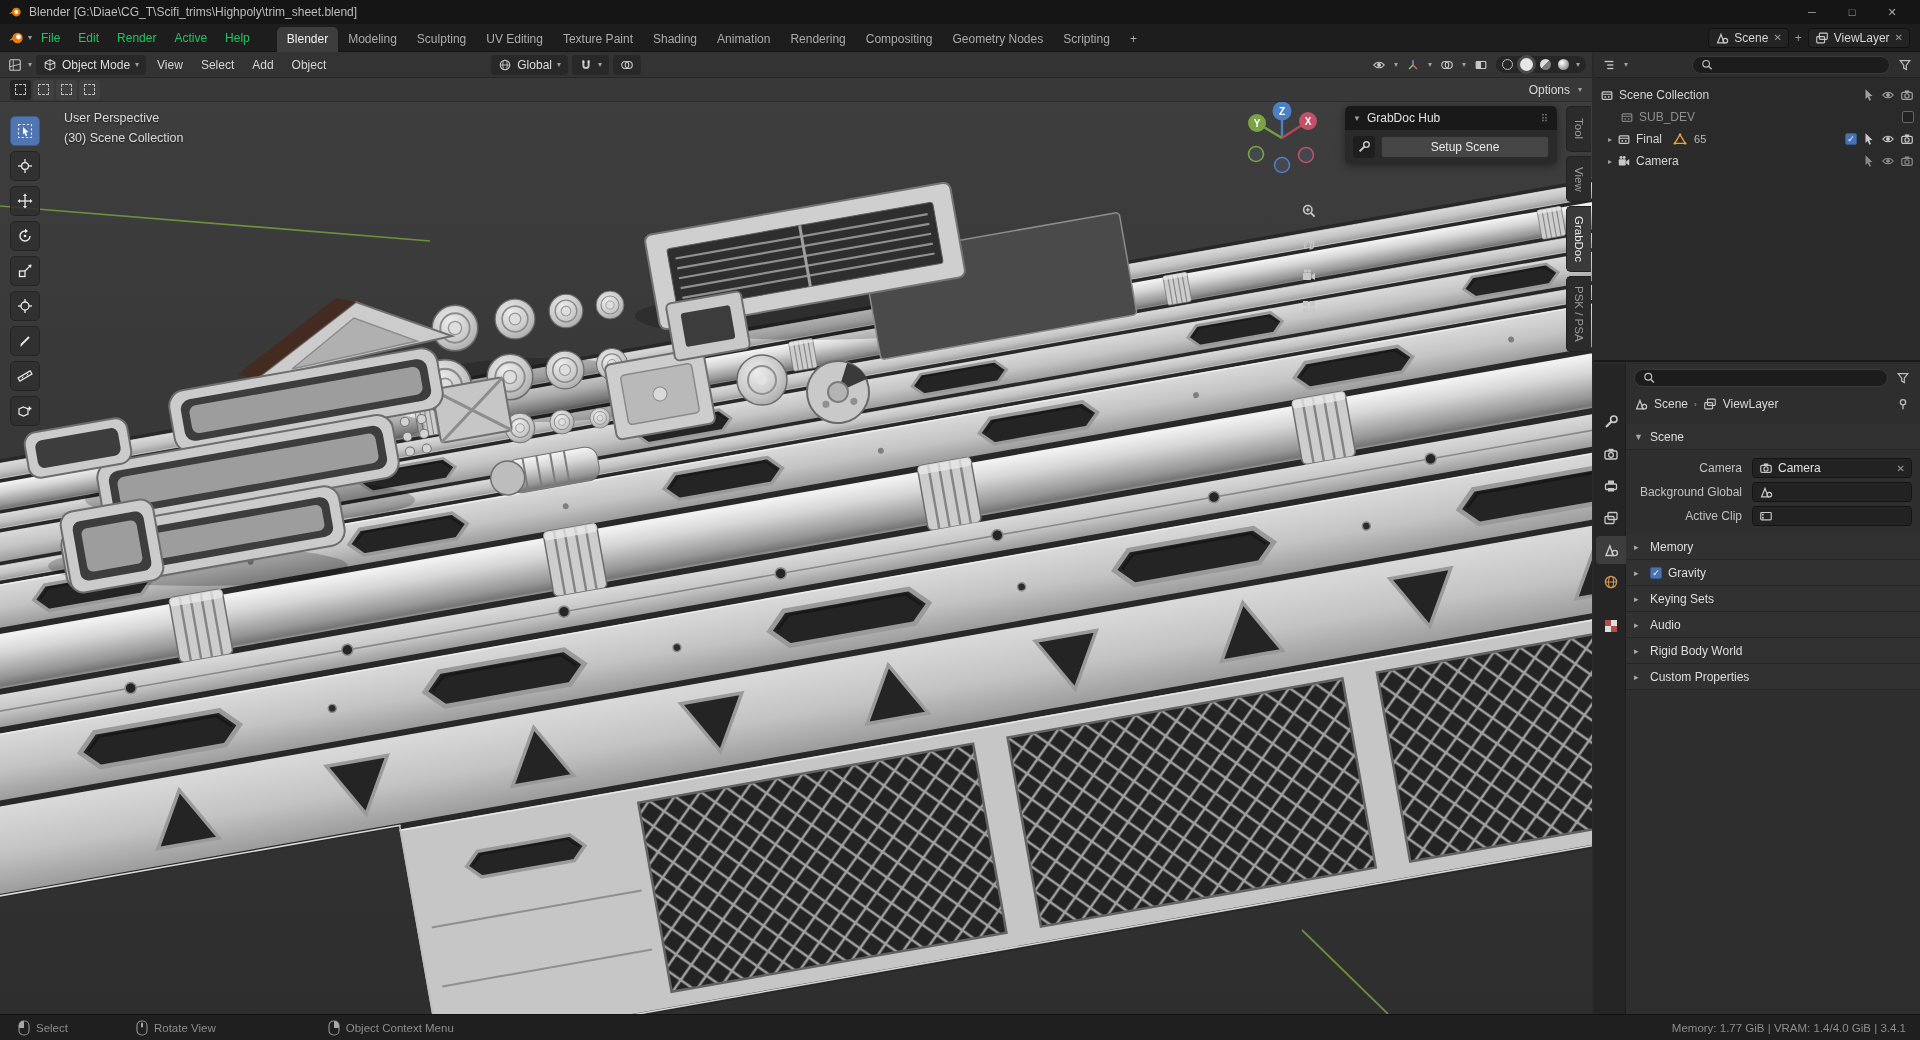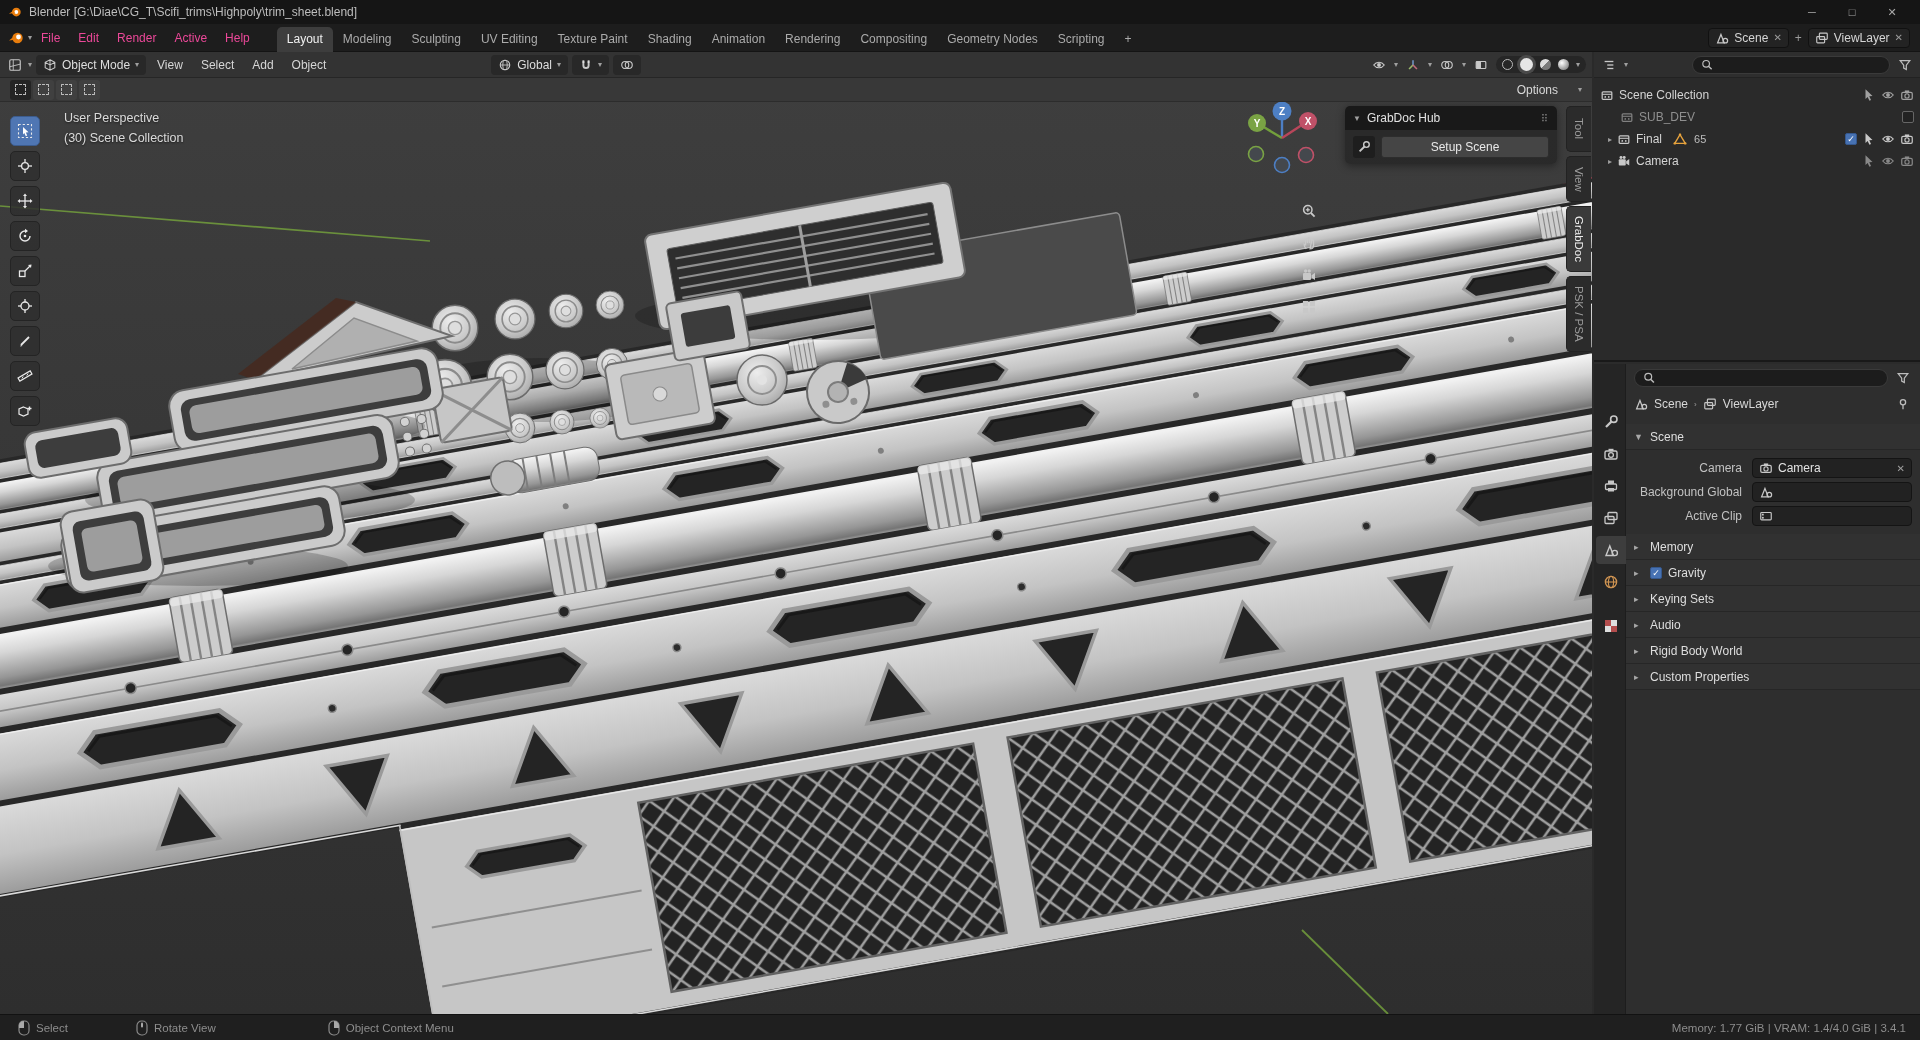--- a/index.html
+++ b/index.html
@@ -4,21 +4,21 @@
 <style>
   *{margin:0;padding:0;box-sizing:border-box}
   html,body{width:1920px;height:1040px;background:#111;font-family:"Liberation Sans","DejaVu Sans",sans-serif}
   #app{position:relative;width:1920px;height:1040px;background:#2a2a2a;overflow:hidden;color:#d8d8d8;font-size:12px;-webkit-font-smoothing:antialiased}
   .row{display:flex;align-items:center}
   
   #titlebar{position:absolute;left:0;top:0;width:1920px;height:24px;background:#151515;display:flex;align-items:center;padding:0 8px;color:#bdbdbd;font-size:12px}
   #titlebar .win-ctl{width:40px;height:24px;display:flex;align-items:center;justify-content:center;color:#a8a8a8;font-size:11px}
   
   #topbar{position:absolute;left:0;top:24px;width:1920px;height:28px;background:#1d1d1d;display:flex;align-items:center;border-bottom:1px solid #141414}
-  .tb-menu{padding:4px 9px;color:#ec4899;border-radius:3px}
+  .tb-menu{padding:4px 9px;color:#22c55e;border-radius:3px}
   .ws-wrap{display:flex;align-items:flex-end;height:28px;margin-left:18px}
   .ws-tab{padding:5px 10px 6px;color:#ababab;font-size:12px;border-radius:5px 5px 0 0;white-space:nowrap}
   .ws-tab.active{background:#3d3d3d;color:#f0f0f0}
   .tb-right{margin-left:auto;display:flex;align-items:center;gap:6px;padding-right:10px}
   .pill{display:flex;align-items:center;gap:5px;background:#232323;border:1px solid #111;border-radius:4px;height:20px;padding:0 6px;color:#d6d6d6}
   .pill .g{color:#9a9a9a;font-size:10px}
   
   #viewport{position:absolute;left:0;top:52px;width:1592px;height:962px;background:#333}
   #rightcol{position:absolute;left:1594px;top:52px;width:326px;height:962px;background:#2b2b2b}
   #vp-header{position:absolute;left:0;top:0;width:100%;height:26px;background:#333333;border-bottom:1px solid #262626;display:flex;align-items:center;gap:4px;padding:0 6px;z-index:6}
@@ -299,21 +299,21 @@
         <circle cx="10.5" cy="7" r="2.4" fill="#fff"></circle>
         <path d="M1,10.5 L6.5,6 L8.5,9.5 Z" fill="#e87d0d"></path>
       </svg>
     <span class="chev">▾</span>
     <div class="tb-menu">File</div>
     <div class="tb-menu">Edit</div>
     <div class="tb-menu">Render</div>
     <div class="tb-menu">Active</div>
     <div class="tb-menu">Help</div>
     <div class="ws-wrap">
-      <div class="ws-tab active">Layout</div>
+      <div class="ws-tab active">Blender</div>
       <div class="ws-tab">Modeling</div>
       <div class="ws-tab">Sculpting</div>
       <div class="ws-tab">UV Editing</div>
       <div class="ws-tab">Texture Paint</div>
       <div class="ws-tab">Shading</div>
       <div class="ws-tab">Animation</div>
       <div class="ws-tab">Rendering</div>
       <div class="ws-tab">Compositing</div>
       <div class="ws-tab">Geometry Nodes</div>
       <div class="ws-tab">Scripting</div>
@@ -417,21 +417,21 @@
         </div>
       <div class="selmode">
           <span class="dash"></span>
         </div>
       <div class="selmode">
           <span class="dash"></span>
         </div>
       <div class="selmode">
           <span class="dash"></span>
         </div>
-      <div style="margin-left:auto;display:flex;align-items:center;gap:20px">
+      <div style="margin-left:auto;display:flex;align-items:center;gap:8px">
         <span>Options</span>
         <span class="chev">▾</span>
       </div>
     </div>
 
     <div id="canvas">
 
       <svg id="scene3d" width="1592" height="936" viewBox="0 0 1592 936">
         <defs>
           <linearGradient id="gBG" x1="0" y1="0" x2="0" y2="1">

